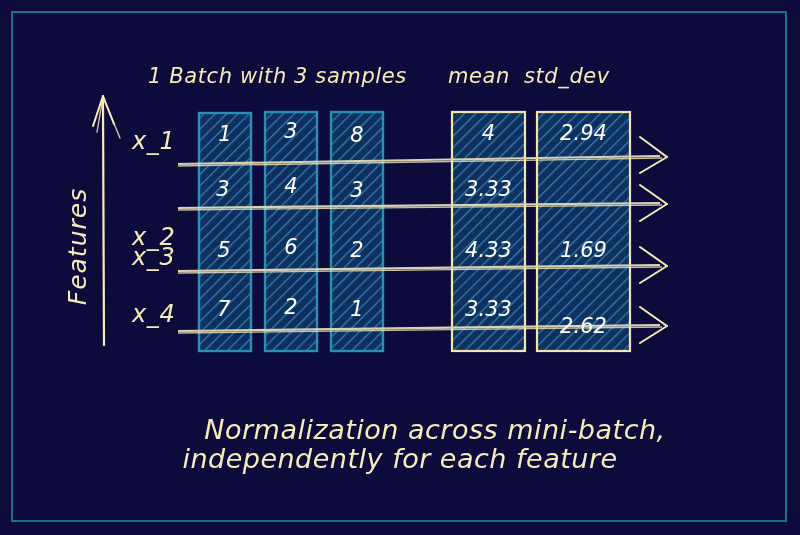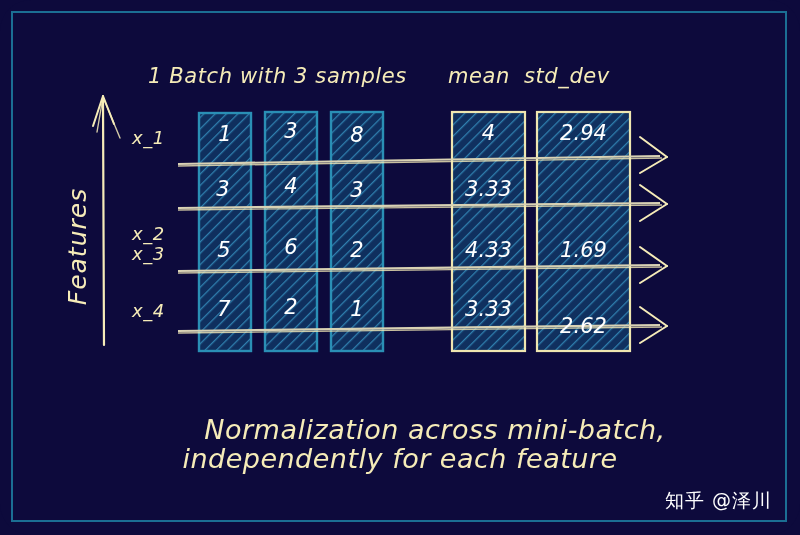--- a/index.html
+++ b/index.html
@@ -46,21 +46,21 @@
     font-family: "DejaVu Sans", sans-serif;
     white-space: nowrap;
     letter-spacing: 0.6px;
   }
   .hdr {
     font-size: 21px;
     font-style: italic;
     font-weight: 500;
   }
   .rowlabel {
-    font-size: 18px;
+    font-size: 24px;
     font-style: italic;
   }
   .cellval {
     position: absolute;
     color: #ffffff;
     font-size: 21px;
     font-style: italic;
     font-family: "DejaVu Sans", sans-serif;
     text-align: center;
     white-space: nowrap;
@@ -212,15 +212,14 @@
   <div class="statval" style="left:452px; top:238px; width:73px;">4.33</div>
   <div class="statval" style="left:452px; top:297px; width:73px;">3.33</div>
 
   <div class="statval" style="left:537px; top:121px; width:93px;">2.94</div>
   <div class="statval" style="left:537px; top:238px; width:93px;">1.69</div>
   <div class="statval" style="left:537px; top:314px; width:93px;">2.62</div>
 
   <div class="caption" id="caption-line1">Normalization across mini-batch,</div>
   <div class="caption" id="caption-line2">independently for each feature</div>
 
-  <div id="watermark">知乎 @泽川</div>
 
 </div>
 
 </body></html>

